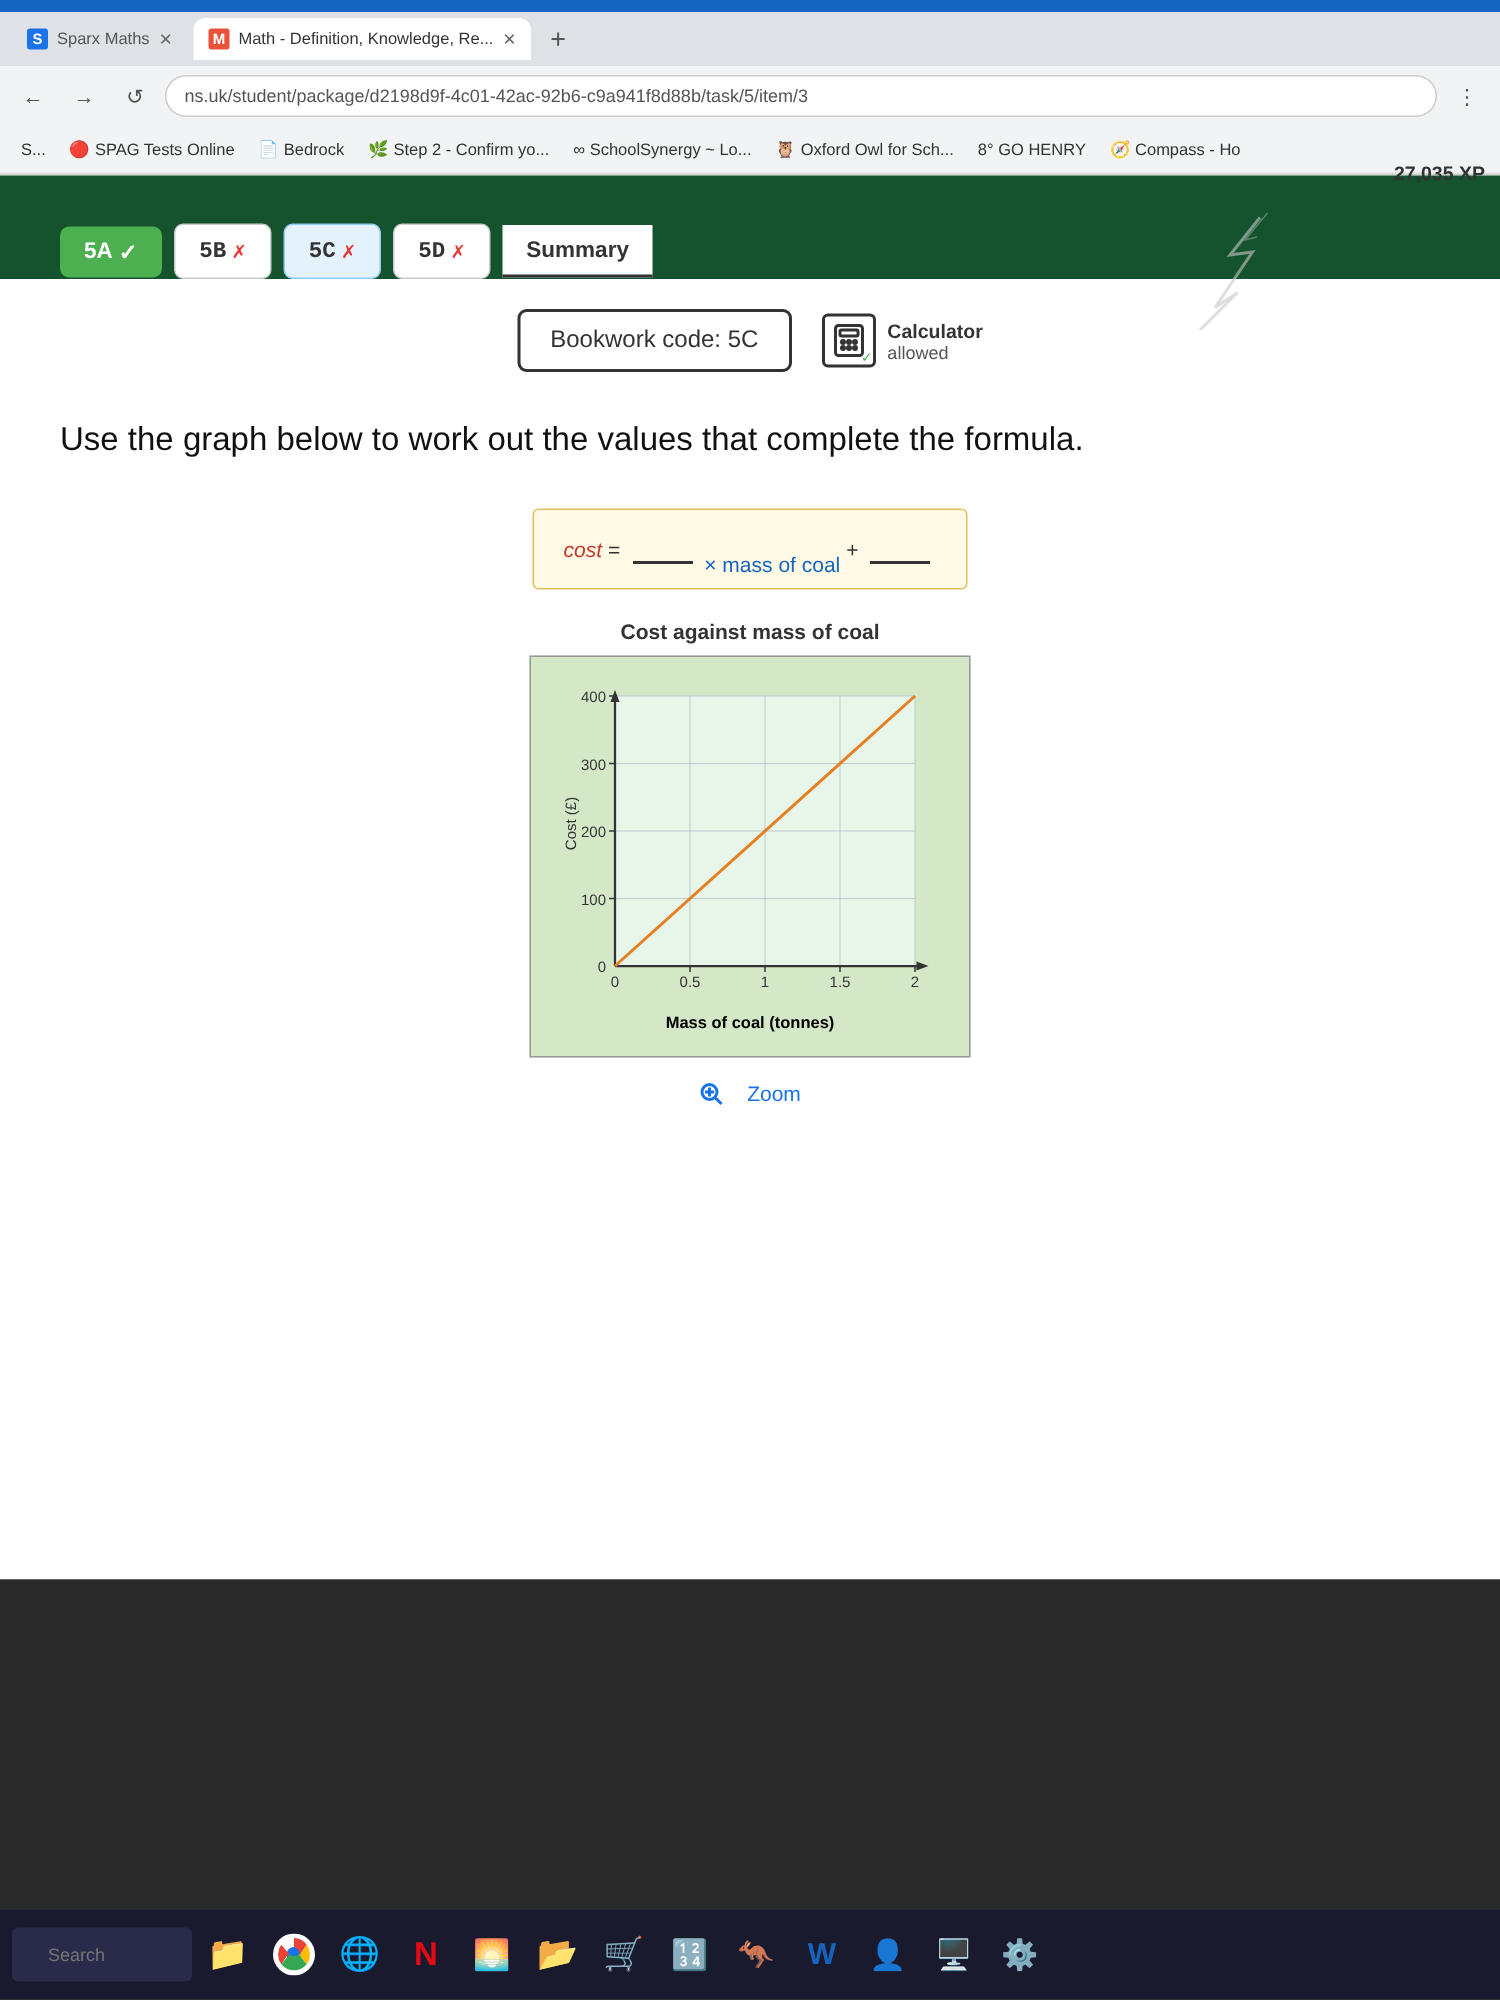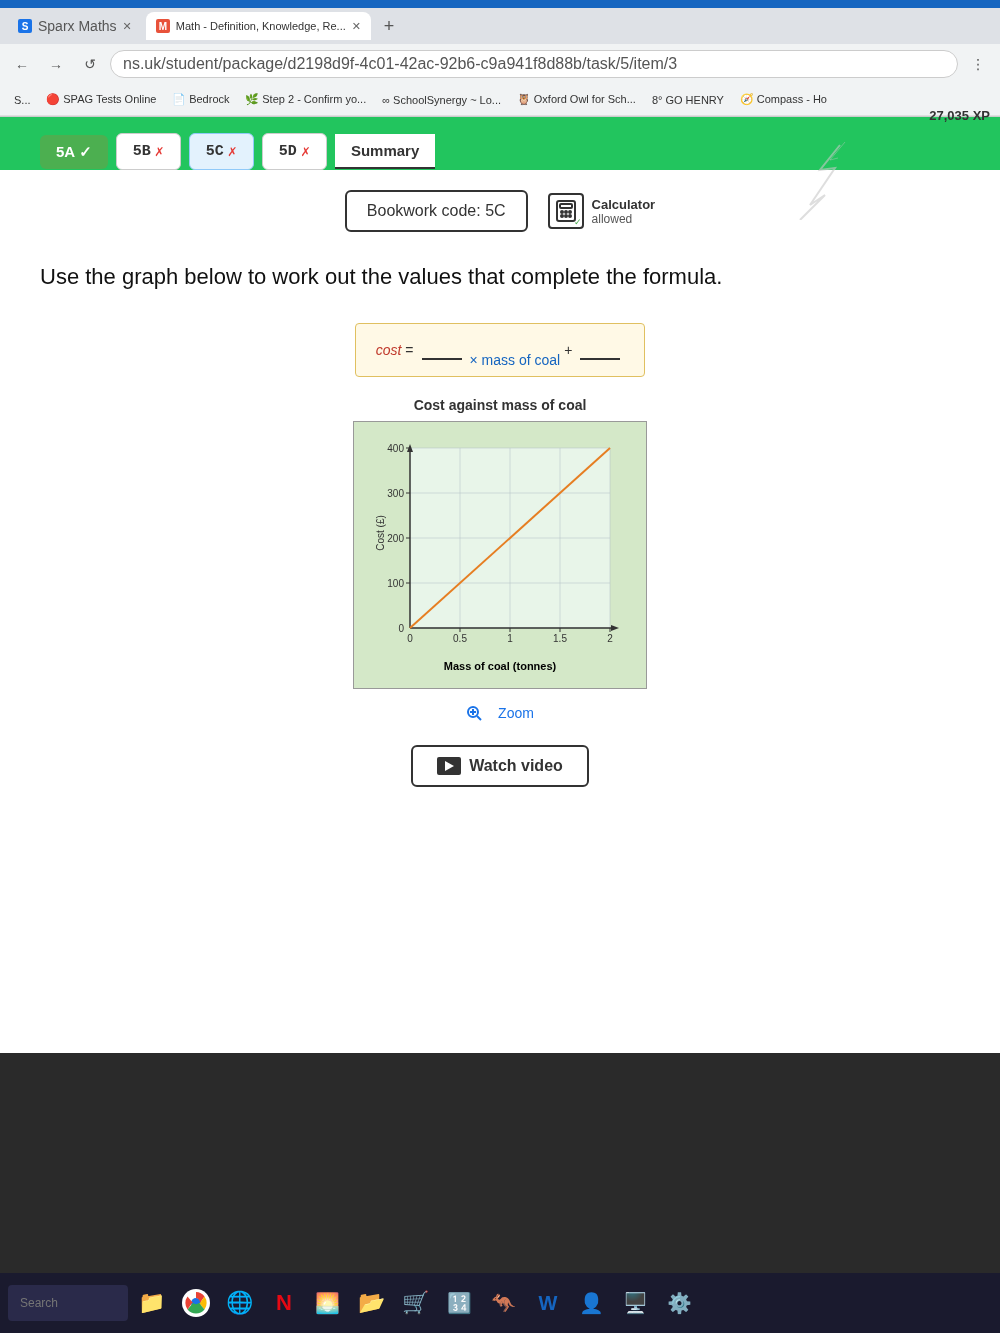--- a/index.html
+++ b/index.html
@@ -160,23 +160,23 @@
     
     .main-content {
       background: #fff;
       padding: 0;
     }
 
     
     .task-tabs {
       display: flex;
       align-items: center;
-      padding: 16px 40px 0 40px;
+      padding: 32px 40px 0 40px;
       gap: 8px;
-      background: #22c55e;
+      background: #14532d;
     }
 
     .task-tab {
       display: flex;
       align-items: center;
       gap: 4px;
       padding: 8px 16px;
       border-radius: 6px;
       font-size: 15px;
       font-weight: bold;
@@ -364,21 +364,21 @@
       align-items: center;
       padding: 0 8px;
       gap: 4px;
     }
 
     .taskbar-search {
       background: #2a2a4a;
       color: #aaa;
       border: none;
       border-radius: 4px;
-      padding: 6px 12px;
+      padding: 6px 24px;
       font-size: 12px;
       width: 120px;
       height: 36px;
     }
 
     .taskbar-icon {
       width: 40px;
       height: 40px;
       border-radius: 6px;
       display: flex;
@@ -421,37 +421,37 @@
 <div class="screen-area">
 
   <div class="sparx-blue-bar"></div>
 
   <div class="browser-chrome">
 
     <div class="tab-bar">
 
       <div class="tab inactive">
         <span class="tab-favicon sparx">S</span>
-        <span style="font-size:14px;text-align:center;">Sparx Maths</span>
+        <span style="font-size:11px;text-align:center;">Sparx Maths</span>
         <span class="tab-close">✕</span>
       </div>
       <div class="tab active">
         <span class="tab-favicon math">M</span>
         <span style="font-size:11px;max-width:180px;overflow:hidden;white-space:nowrap;">Math - Definition, Knowledge, Re...</span>
         <span class="tab-close">✕</span>
       </div>
       <div class="tab-new">+</div>
     </div>
 
     <div class="address-bar-row">
       <div class="nav-btn">←</div>
       <div class="nav-btn">→</div>
       <div class="nav-btn">↺</div>
       <div class="address-bar">
-        <span style="font-size:16px;color:#555;">ns.uk/student/package/d2198d9f-4c01-42ac-92b6-c9a941f8d88b/task/5/item/3</span>
+        <span style="font-size:12px;color:#555;">ns.uk/student/package/d2198d9f-4c01-42ac-92b6-c9a941f8d88b/task/5/item/3</span>
       </div>
       <div class="nav-btn">⋮</div>
     </div>
 
     <div class="bookmarks-bar">
       <div class="bookmark-item">
           <span>S...</span>
         </div>
       <div class="bookmark-item">
           <span>🔴 SPAG Tests Online</span>
@@ -603,24 +603,20 @@
       <div class="zoom-btn">
         <svg width="16" height="16" viewBox="0 0 16 16" fill="none" stroke="#1a73e8" stroke-width="2">
           <circle cx="7" cy="7" r="5"></circle>
           <line x1="11" y1="11" x2="15" y2="15"></line>
           <line x1="7" y1="4" x2="7" y2="10"></line>
           <line x1="4" y1="7" x2="10" y2="7"></line>
         </svg>
         <span>Zoom</span>
       </div>
 
-      <button class="watch-video-btn">
-        <div class="video-icon"></div>
-        <span>Watch video</span>
-      </button>
     </div>
 
   </div>
 </div>
 
 <div class="below-screen"></div>
 
 <div class="taskbar">
   <input class="taskbar-search" type="text" placeholder="Search" style="">
 

